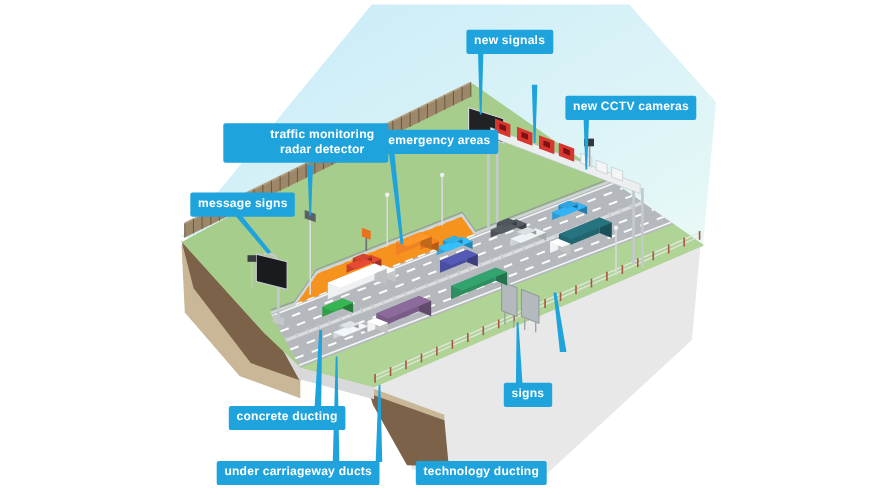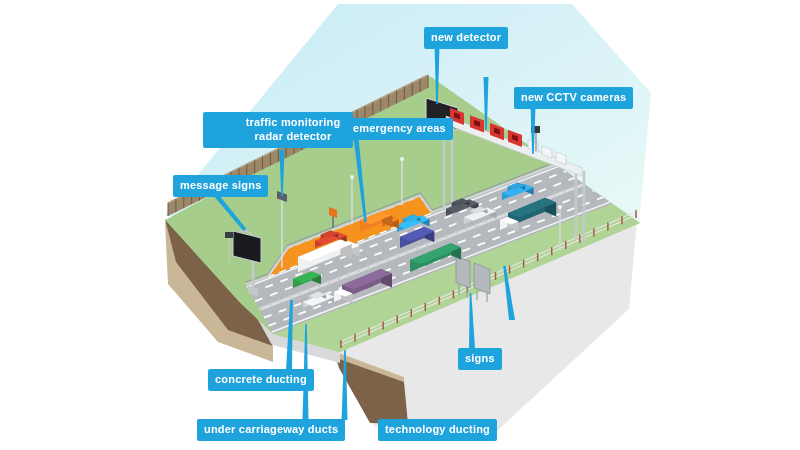--- a/index.html
+++ b/index.html
@@ -320,21 +320,21 @@
     <polygon points="353.5,138 358.5,138 366.8,222 364.2,222"></polygon>
     <polygon points="213,195 219,195 246.5,229 243.5,231"></polygon>
     <polygon points="509,320 515,320 505.8,266 503.2,266"></polygon>
     <polygon points="469,349 475,349 471.3,293 469.7,293"></polygon>
     <polygon points="286,370 292,370 292.8,300 290.2,300"></polygon>
     <polygon points="302.5,420 308.5,420 306.8,324 305.2,324"></polygon>
     <polygon points="341.5,420 347.5,420 345.8,350 344.2,350"></polygon>
   </g>
 </svg>
 
-<div id="lbl-0" class="lbl">new detector</div>
+<div id="lbl-0" class="lbl">new signals</div>
 <div id="lbl-2" class="lbl">new CCTV cameras</div>
 <div id="lbl-3" class="lbl wrap">traffic monitoring radar detector</div>
 <div id="lbl-4" class="lbl">emergency areas</div>
 <div id="lbl-5" class="lbl">message signs</div>
 <div id="lbl-7" class="lbl">signs</div>
 <div id="lbl-8" class="lbl">concrete ducting</div>
 <div id="lbl-9" class="lbl">under carriageway ducts</div>
 <div id="lbl-10" class="lbl">technology ducting</div>
 
 </div>

